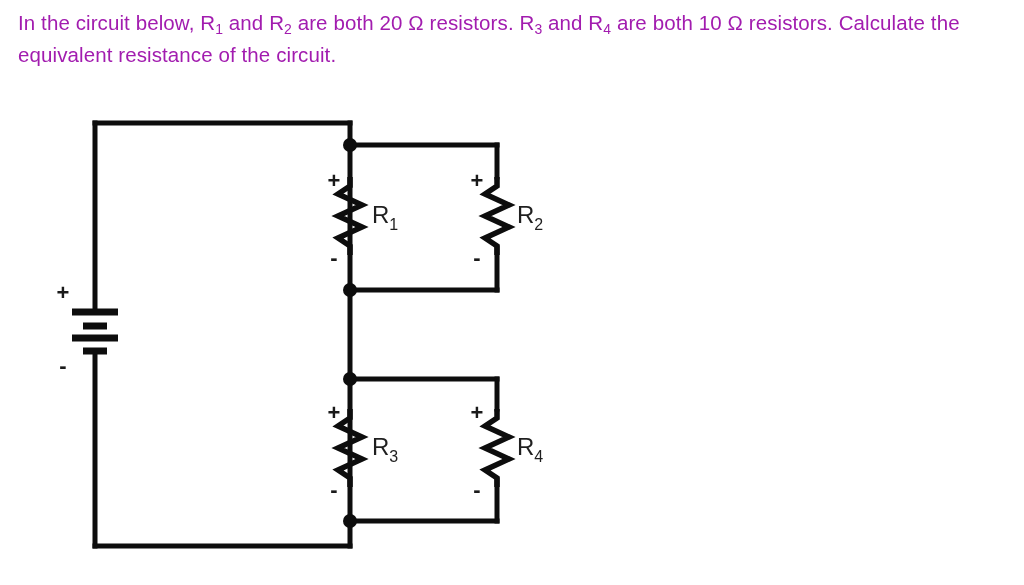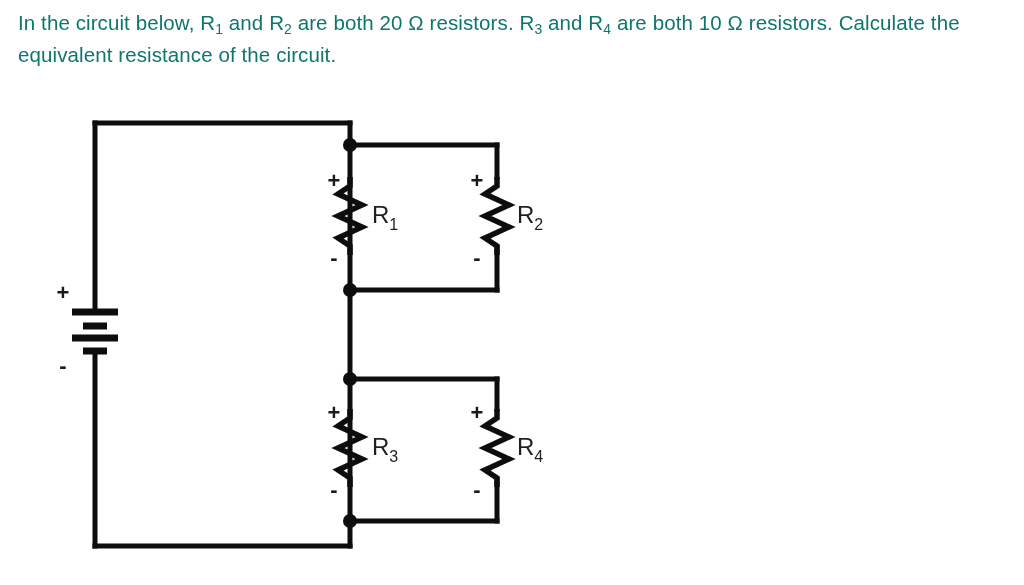--- a/index.html
+++ b/index.html
@@ -15,21 +15,21 @@
     font-family: "Liberation Sans", sans-serif;
     color: #3b3b3b;
   }
   #problem-statement {
     position: absolute;
     left: 18px;
     top: 8px;
     width: 990px;
     font-size: 20.5px;
     line-height: 30px;
-    color: #0f766e;
+    color: #a21caf;
     letter-spacing: 0.1px;
   }
   #problem-statement sub {
     font-size: 0.68em;
     vertical-align: baseline;
     position: relative;
     bottom: -0.28em;
   }
   #circuit-figure {
     position: absolute;

